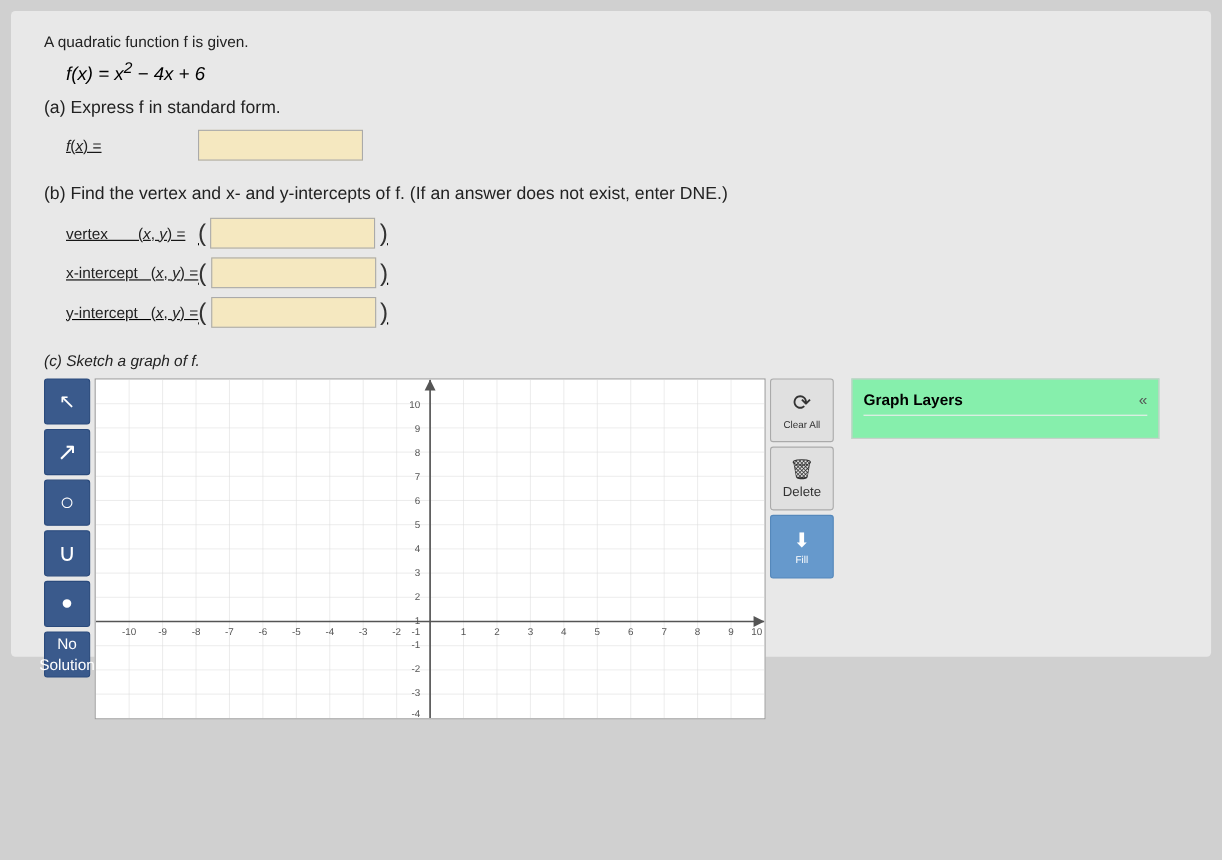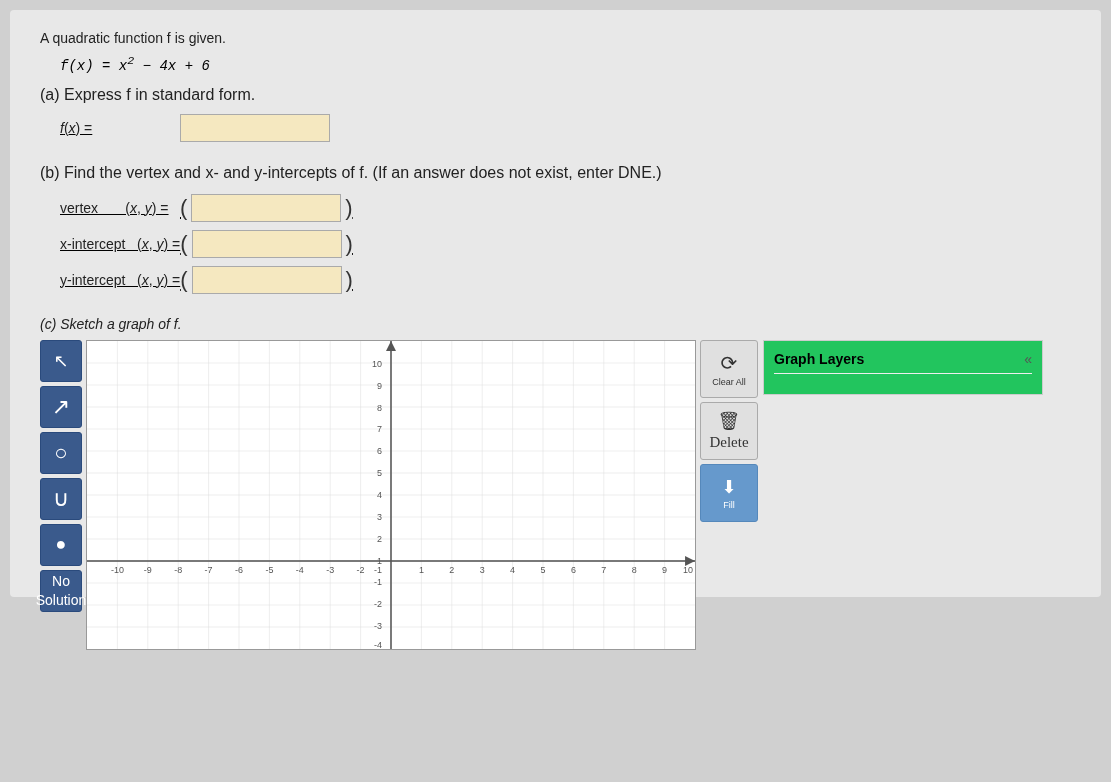--- a/index.html
+++ b/index.html
@@ -125,25 +125,25 @@
       cursor: pointer;
       font-size: 10px;
       color: #333;
       text-align: center;
     }
     .right-btn .icon {
       font-size: 20px;
       margin-bottom: 2px;
     }
     .graph-layers-panel {
-      background: #22c55e;
+      background: #86efac;
       border: 1px solid #ccc;
       width: 280px;
       padding: 10px;
-      margin-left: 5px;
+      margin-left: 16px;
       position: relative;
     }
     .gl-header {
       display: flex;
       justify-content: space-between;
       align-items: center;
       margin-bottom: 10px;
       border-bottom: 1px solid #eee;
       padding-bottom: 6px;
     }
@@ -163,22 +163,21 @@
     }
     .fx-row {
       display: flex;
       align-items: baseline;
       gap: 4px;
       margin-left: 20px;
       margin-bottom: 12px;
     }
     .fx-label {
       font-style: italic;
-      font-size: 14px;
-      font-family: Liberation Mono, monospace;
+      font-size: 17px;
     }
   </style>
 </head>
 <body>
 
 <div class="main-container">
 
   <div class="problem-title">A quadratic function f is given.</div>
 
   <div class="fx-row">
@@ -322,21 +321,21 @@
       </svg>
     </div>
 
     <div class="right-panel">
       <div class="right-btn">
         <span class="icon">⟳</span>
         <span style="font-size:9px;">Clear All</span>
       </div>
       <div class="right-btn">
         <span class="icon" style="font-size:18px;">🗑</span>
-        <span style="font-size:15px;font-family:Liberation Serif, serif;">Delete</span>
+        <span style="font-size:12px;">Delete</span>
       </div>
       <div class="right-btn" style="background:#6699cc; color:white; border-color:#5588bb;">
         <span class="icon" style="font-size:18px;">⬇</span>
         <span style="font-size:9px; color:white;">Fill</span>
       </div>
     </div>
 
     <div class="graph-layers-panel">
       <div class="gl-header">
         <span class="gl-title">Graph Layers</span>

